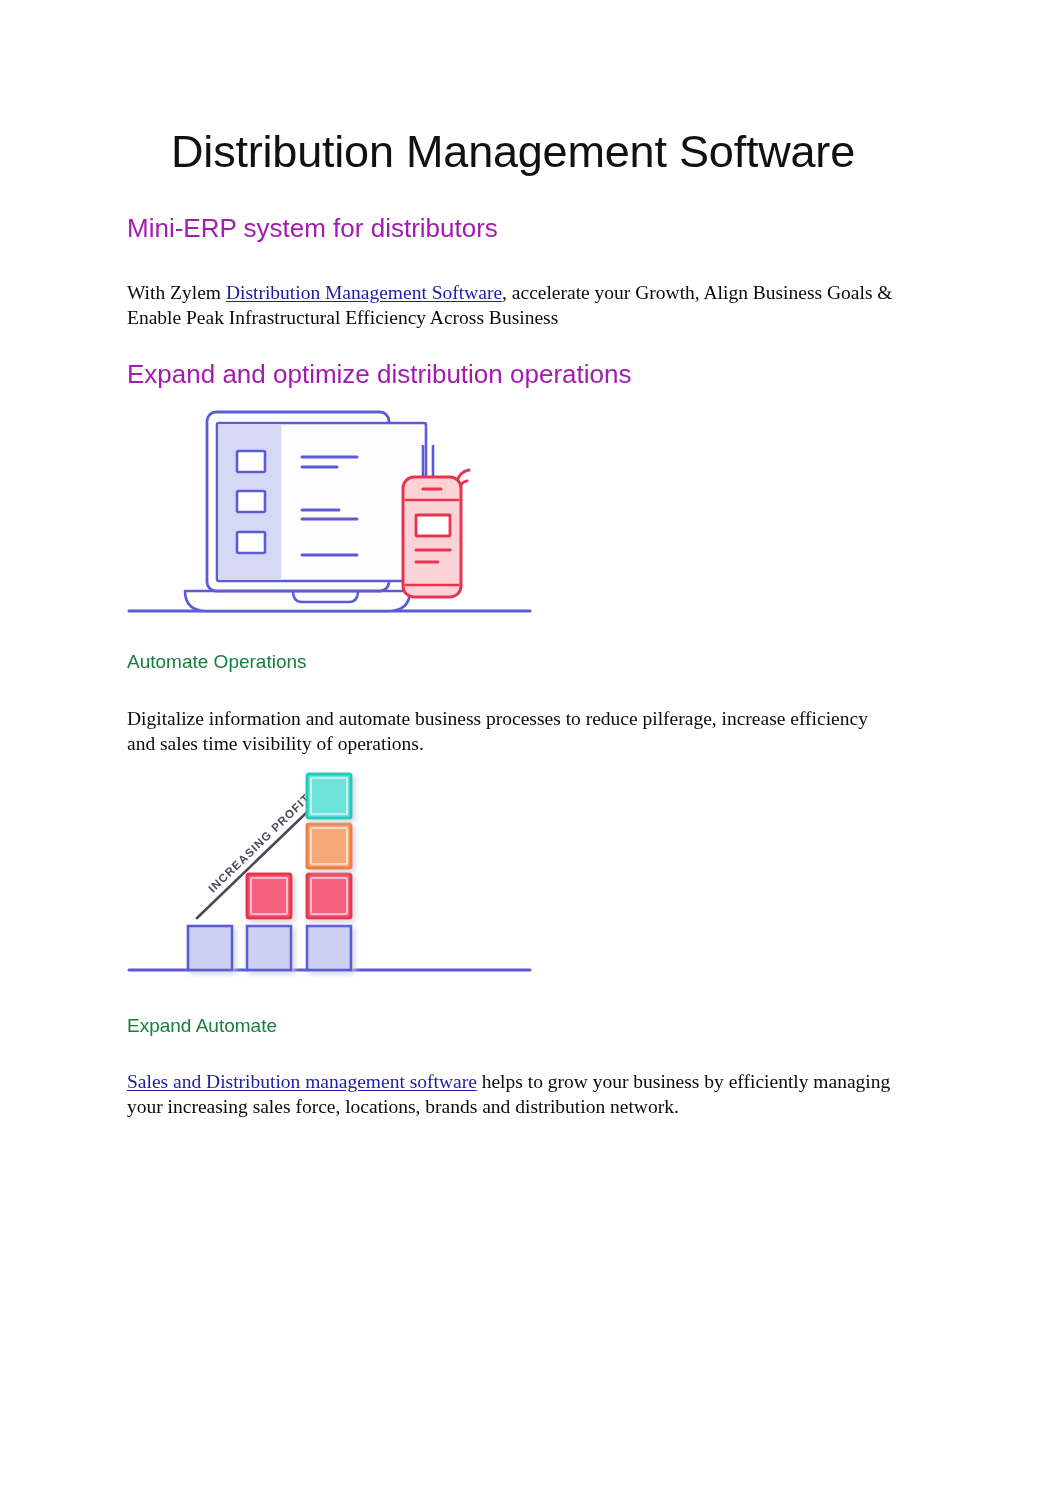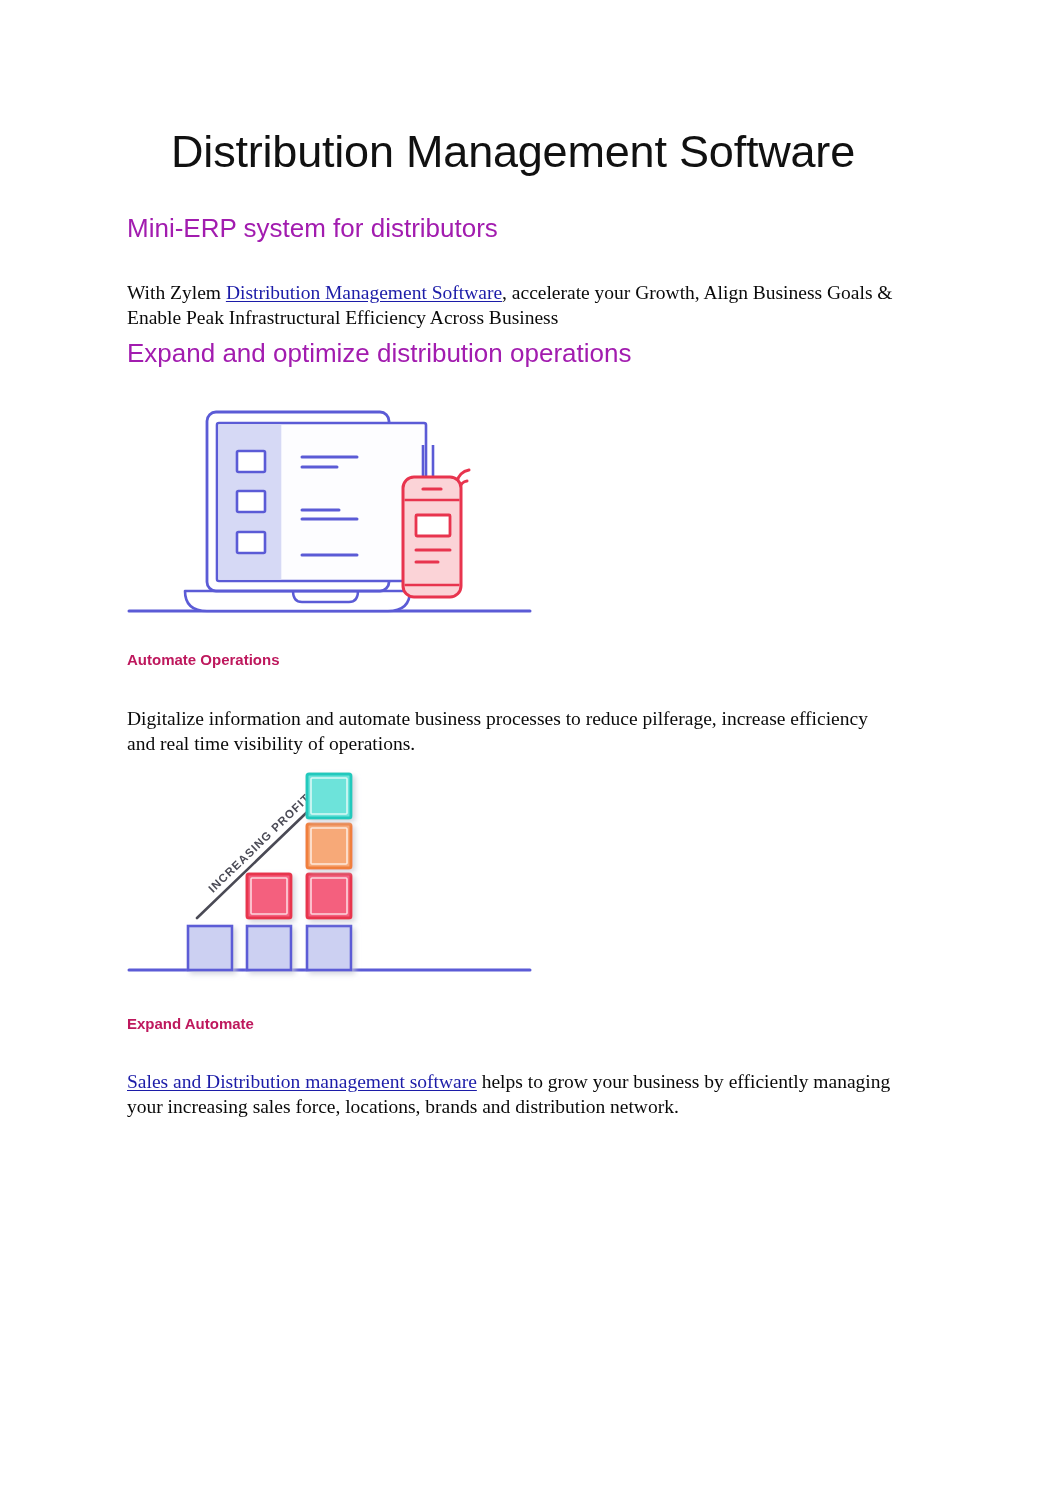--- a/index.html
+++ b/index.html
@@ -54,24 +54,24 @@
     font-size: 26px;
     line-height: 1.2;
     color: #a21caf;
     margin: 0;
     position: absolute;
     left: 0;
   }
 
   .h3 {
     font-family: "Liberation Sans", sans-serif;
-    font-weight: 700;
-    font-size: 15px;
+    font-weight: 400;
+    font-size: 19px;
     line-height: 1.2;
-    color: #be185d;
+    color: #15803d;
     margin: 0;
     position: absolute;
     left: 0;
   }
 
   .body-text {
     font-family: "Liberation Serif", serif;
     font-size: 19.5px;
     line-height: 25px;
     color: #0a0a0a;
@@ -83,21 +83,21 @@
 
   .doclink {
     color: #1c1ca8;
     text-decoration: underline;
     text-underline-offset: 2px;
   }
 
   
   #subtitle-mini-erp { top: 213px; }
   #intro-paragraph   { top: 280px; }
-  #h2-expand         { top: 338px; }
+  #h2-expand         { top: 359px; }
   #h3-automate       { top: 651px; }
   #para-automate     { top: 706px; }
   #h3-expand-biz     { top: 1015px; }
   #para-expand-biz   { top: 1069px; }
 
   
   .illus-laptop {
     position: absolute;
     left: 0px;
     top: 405px;
@@ -170,21 +170,21 @@
 
         <line x1="289" y1="145" x2="323" y2="145" stroke="#e8344e" stroke-width="3" stroke-linecap="round"></line>
         <line x1="289" y1="157" x2="311" y2="157" stroke="#e8344e" stroke-width="3" stroke-linecap="round"></line>
 
         <line x1="277.5" y1="180" x2="332.5" y2="180" stroke="#e8344e" stroke-width="2.6"></line>
       </svg>
     </div>
 
     <h3 class="h3" id="h3-automate">Automate Operations</h3>
 
-    <p class="body-text" id="para-automate">Digitalize information and automate business processes to reduce pilferage, increase efficiency and real time visibility of operations.</p>
+    <p class="body-text" id="para-automate">Digitalize information and automate business processes to reduce pilferage, increase efficiency and sales time visibility of operations.</p>
 
     <div class="illus-chart">
       <svg width="420" height="215" viewBox="0 0 420 215" xmlns="http://www.w3.org/2000/svg">
         <defs>
           <filter id="blockshadow" x="-40%" y="-40%" width="190%" height="190%">
             <feDropShadow dx="3" dy="3" stdDeviation="2.5" flood-color="#c9ccd6" flood-opacity="0.75"></feDropShadow>
           </filter>
           <marker id="arrowhead" markerWidth="7" markerHeight="7" refX="5.2" refY="3" orient="auto">
             <path d="M0,0.4 L6,3 L0,5.6 L1.6,3 Z" fill="#4a4a55"></path>
           </marker>

